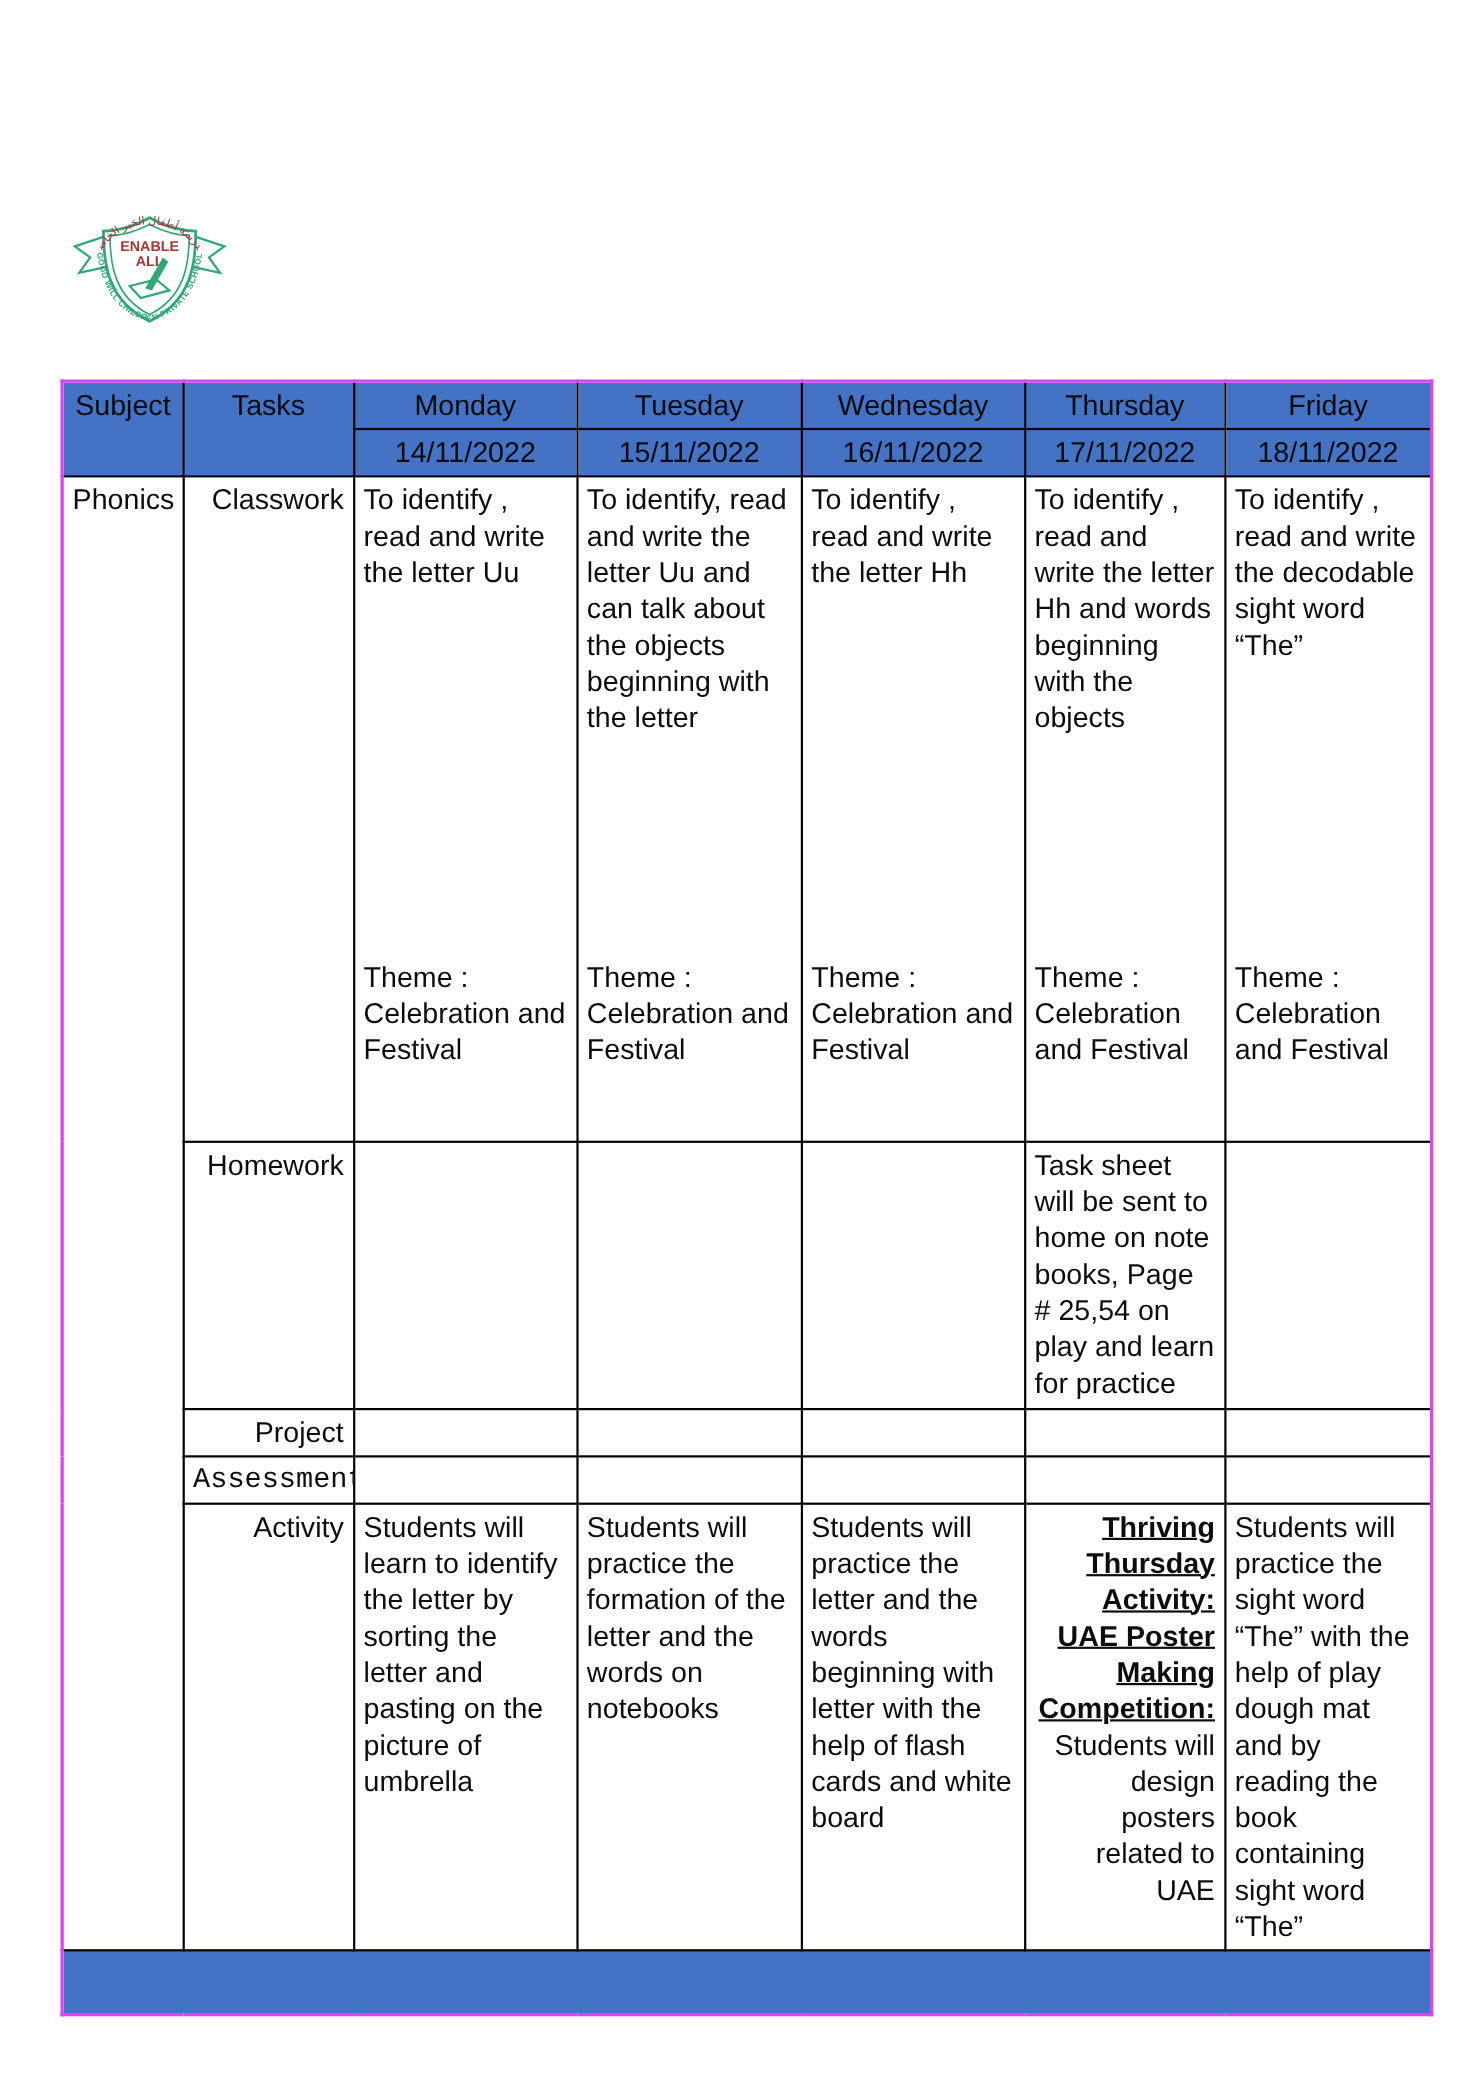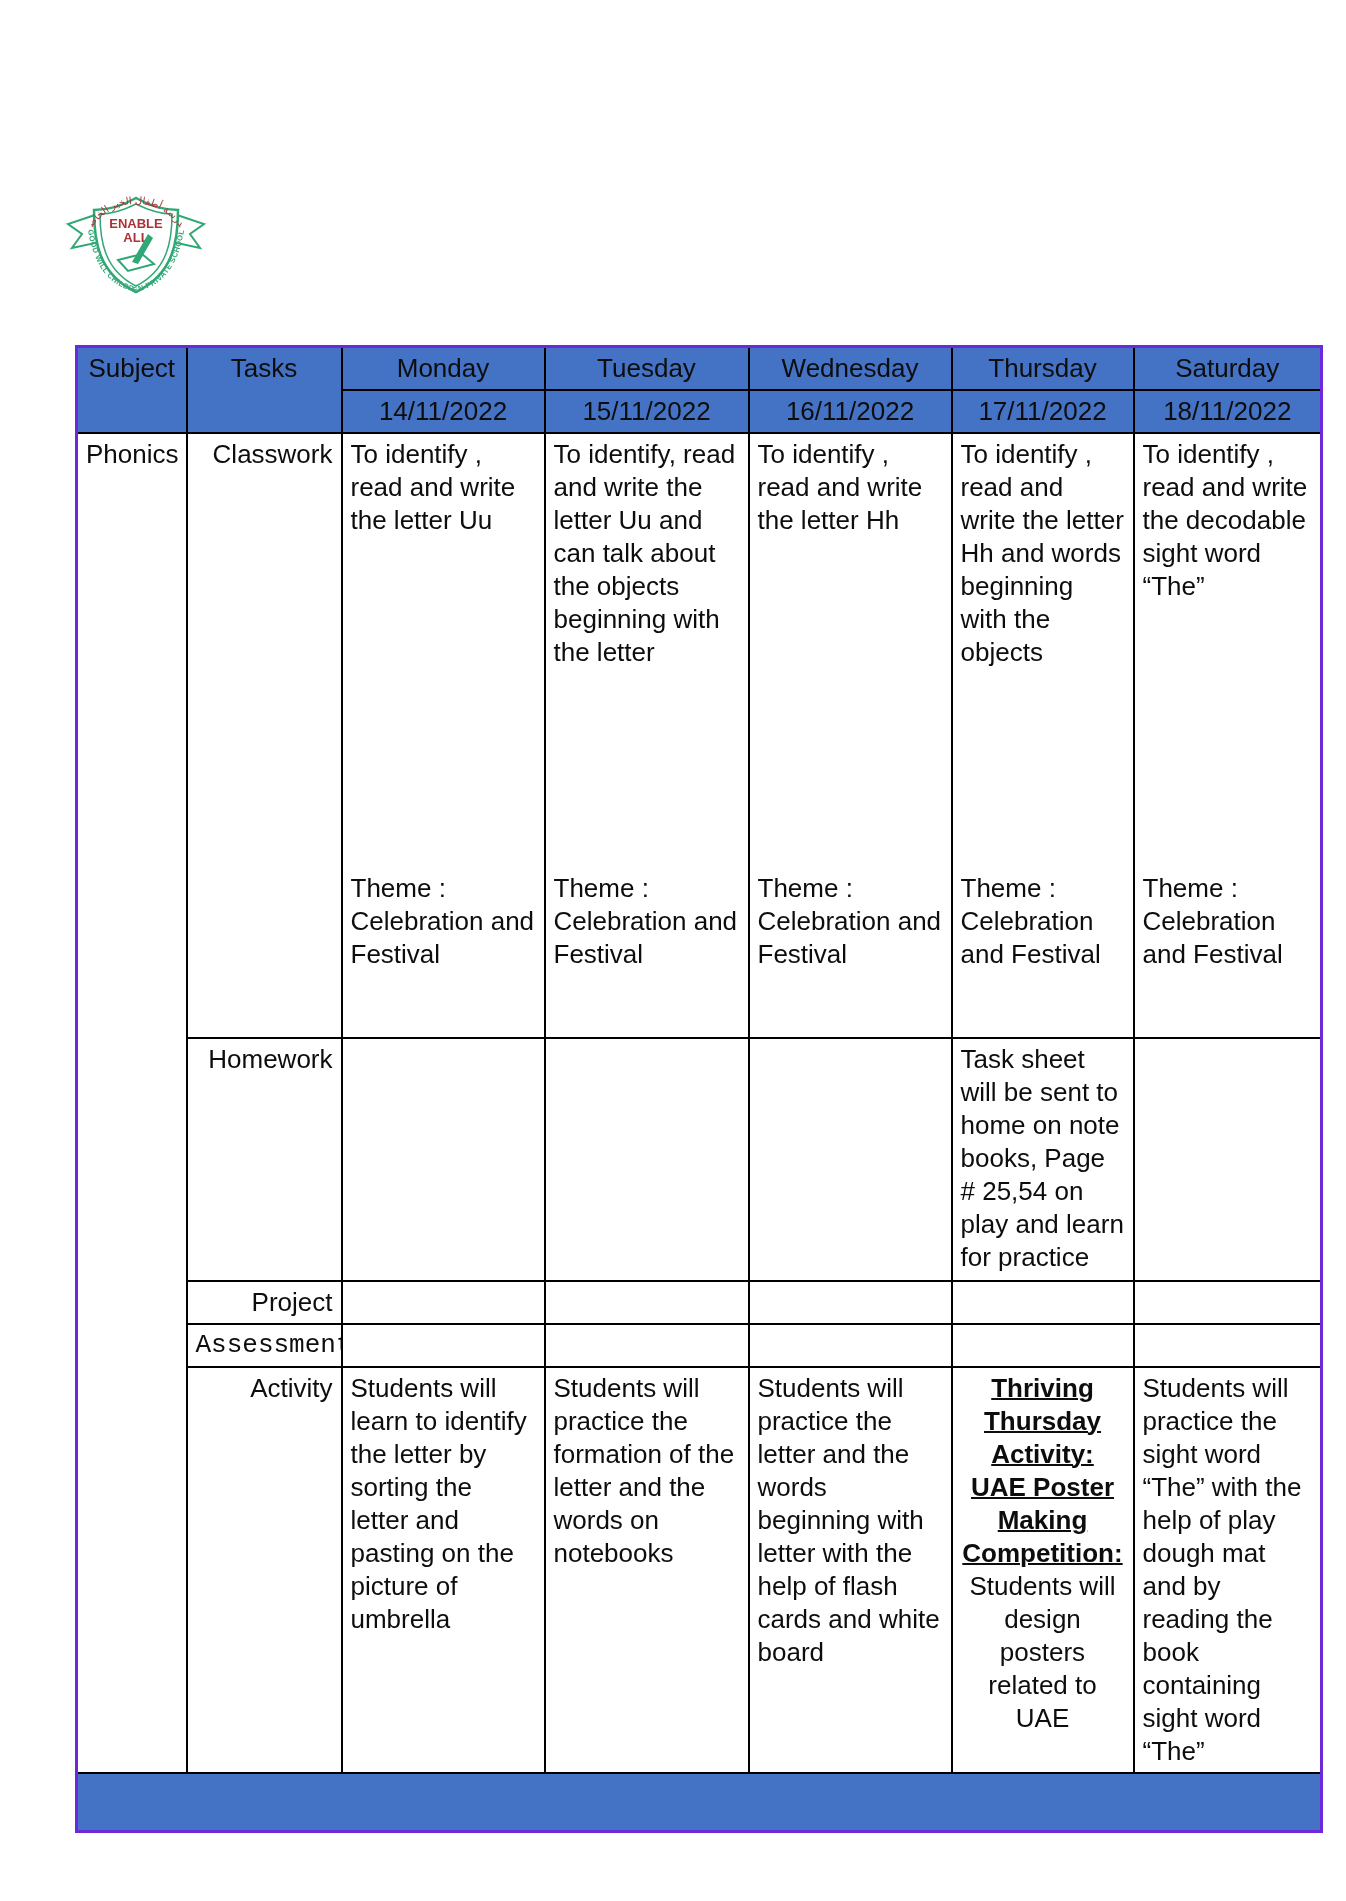--- a/index.html
+++ b/index.html
@@ -22,22 +22,21 @@
     text-decoration-thickness:2px;
     line-height:41px;
     letter-spacing:0px;
   }
   
   table#plan{
     position:absolute;left:55px;top:345px;
     width:1245px;
     border-collapse:collapse;
     table-layout:fixed;
-    border:3px solid #6d28d9;
-    margin-left:20px;
+    border:3px solid #d946ef;
   }
   #plan td{
     border:2px solid #000;
     vertical-align:top;
     padding:4px 8px;
     font-size:26px;
     line-height:33px;
     overflow:hidden;
   }
   .hdr{
@@ -47,21 +46,21 @@
     padding:3px 2px 2px 2px;
   }
   .label-cell{text-align:right;font-size:27px;}
   .subject-cell{text-align:left;font-weight:normal;font-size:27px;}
   .cw-cell{height:595px;position:relative;}
   .cw-theme{position:absolute;top:438px;left:8px;right:8px;}
   .hw-row td{height:233px;}
   .proj-row td{height:29px;}
   .asm-row td{height:28px;font-family:Liberation Mono, monospace;}
   .act-row td{height:370px;}
-  .center-cell{text-align:center;}
+  .center-cell{text-align:right;}
   .act-heading{font-weight:bold;text-decoration:underline;text-decoration-thickness:2px;}
   .bluebar{background:#4472C4;height:48px;padding:0;}
 </style>
 </head>
 <body>
 
 <div id="page">
 
   <svg id="logo" viewBox="0 0 156 148">
     <defs>
@@ -105,21 +104,21 @@
     </colgroup>
 
     <tbody>
         <tr style="height:38px">
       <td class="hdr" rowspan="2">Subject</td>
       <td class="hdr" rowspan="2">Tasks</td>
       <td class="hdr">Monday</td>
       <td class="hdr">Tuesday</td>
       <td class="hdr">Wednesday</td>
       <td class="hdr">Thursday</td>
-      <td class="hdr">Saturday</td>
+      <td class="hdr">Friday</td>
     </tr>
 
     <tr style="height:34px">
       <td class="hdr">14/11/2022</td>
       <td class="hdr">15/11/2022</td>
       <td class="hdr">16/11/2022</td>
       <td class="hdr">17/11/2022</td>
       <td class="hdr">18/11/2022</td>
     </tr>
 

